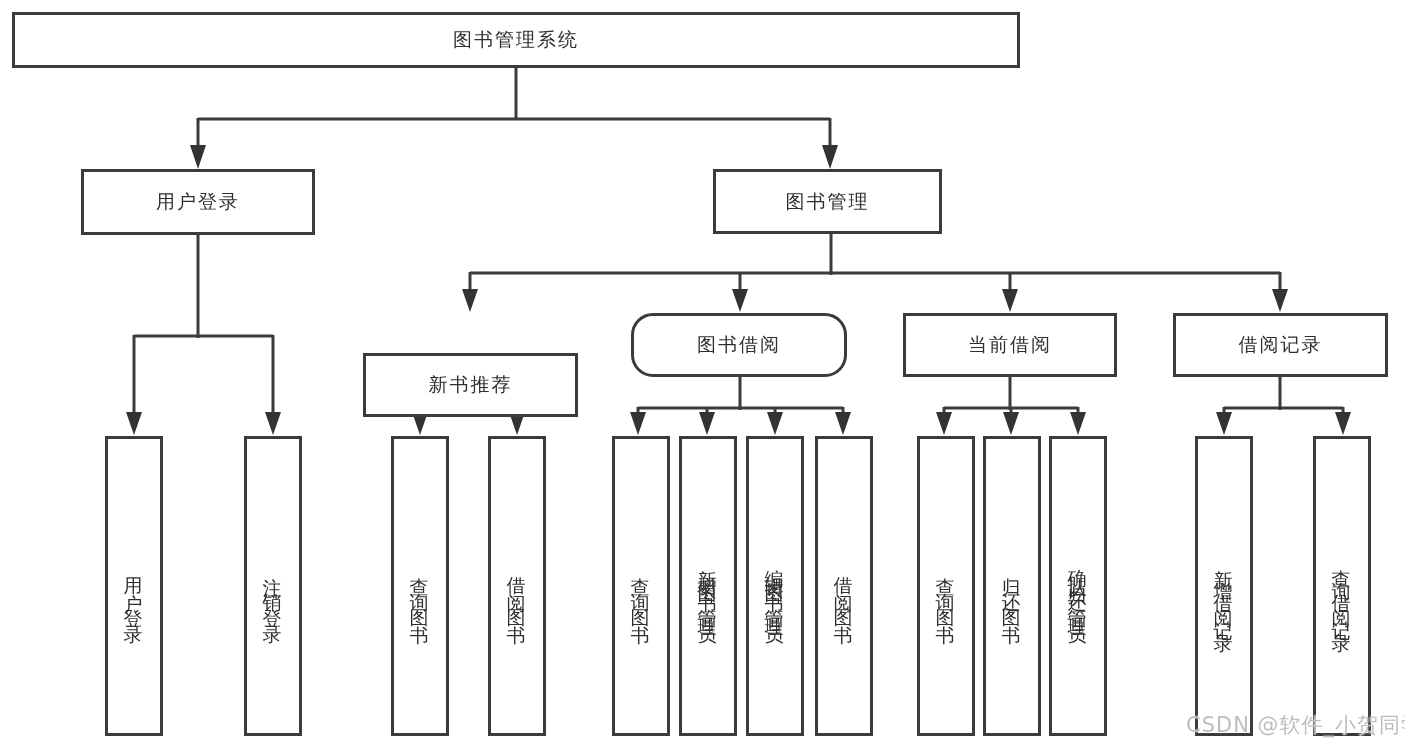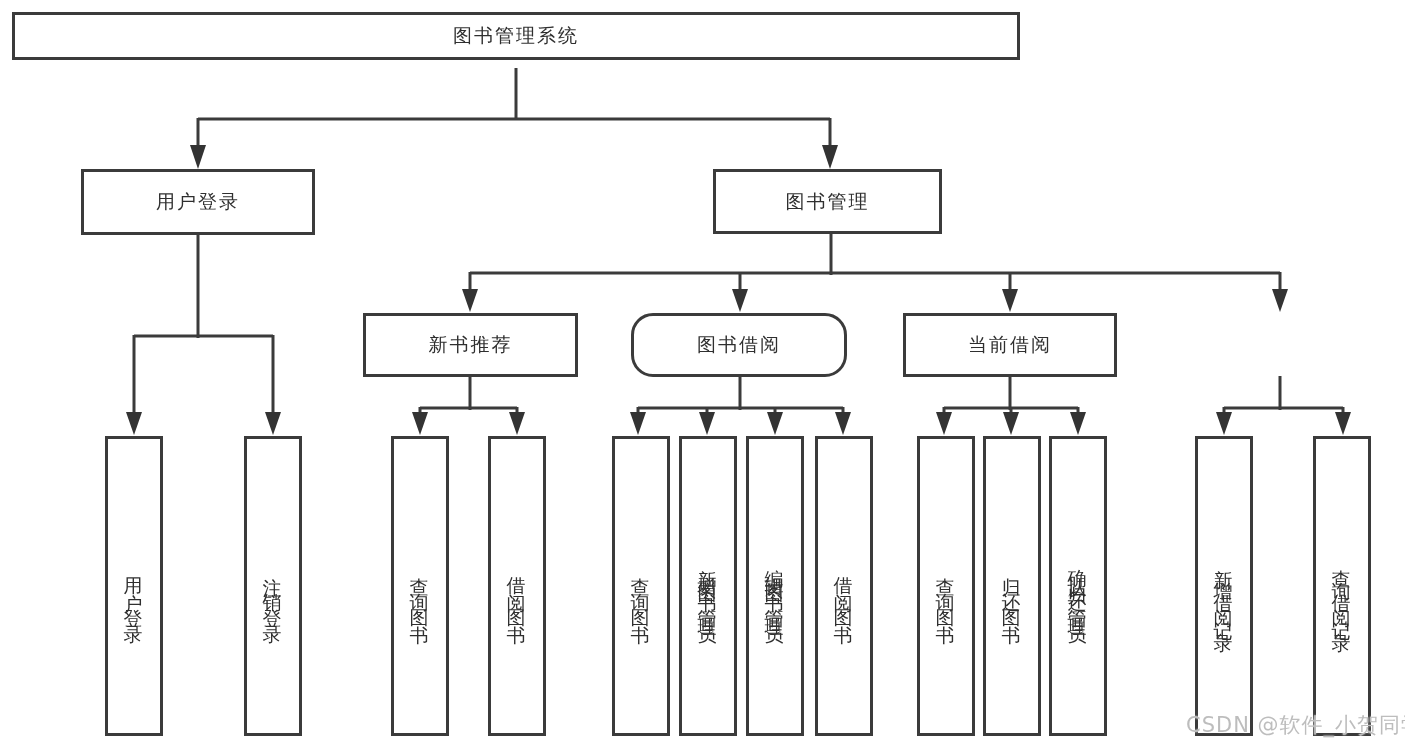--- a/index.html
+++ b/index.html
@@ -25,25 +25,25 @@
     background: #ffffff;
     display: flex;
     align-items: center;
     justify-content: center;
     color: #2f2f2f;
     font-size: 19px;
     letter-spacing: 2px;
     white-space: nowrap;
   }
   
-  .n-root  { left: 12px;   top: 12px;  width: 1008px; height: 48px; }
+  .n-root  { left: 12px;   top: 12px;  width: 1008px; height: 56px; }
   .n-login { left: 81px;   top: 169px; width: 234px;  height: 66px; }
   .n-mgmt  { left: 713px;  top: 169px; width: 229px;  height: 65px; }
   .n-l3    { top: 313px; height: 64px; }
-  .n-nbr   { left: 363px;  width: 215px; }
+  .n-nbr   { left: 363px;  width: 215px; margin-top: 40px; }
   .n-bb    { left: 631px;  width: 216px; border-radius: 22px; }
   .n-cb    { left: 903px;  width: 214px; }
   .n-br    { left: 1173px; width: 215px; }
   
   .vbox {
     position: absolute;
     top: 436px;
     width: 58px;
     height: 300px;
     border: 3px solid #3b3b3b;
@@ -166,20 +166,23 @@
 
   <div class="node n-l3 n-nbr">
     <span>新书推荐</span>
   </div>
   <div class="node n-l3 n-bb">
     <span>图书借阅</span>
   </div>
   <div class="node n-l3 n-cb">
     <span>当前借阅</span>
   </div>
+  <div class="node n-l3 n-br">
+    <span>借阅记录</span>
+  </div>
 
   <div class="vbox ls4 v1">
     <span>用户登录</span>
   </div>
   <div class="vbox ls4 v2">
     <span>注销登录</span>
   </div>
 
   <div class="vbox ls4 v3">
     <span>查询图书</span>

